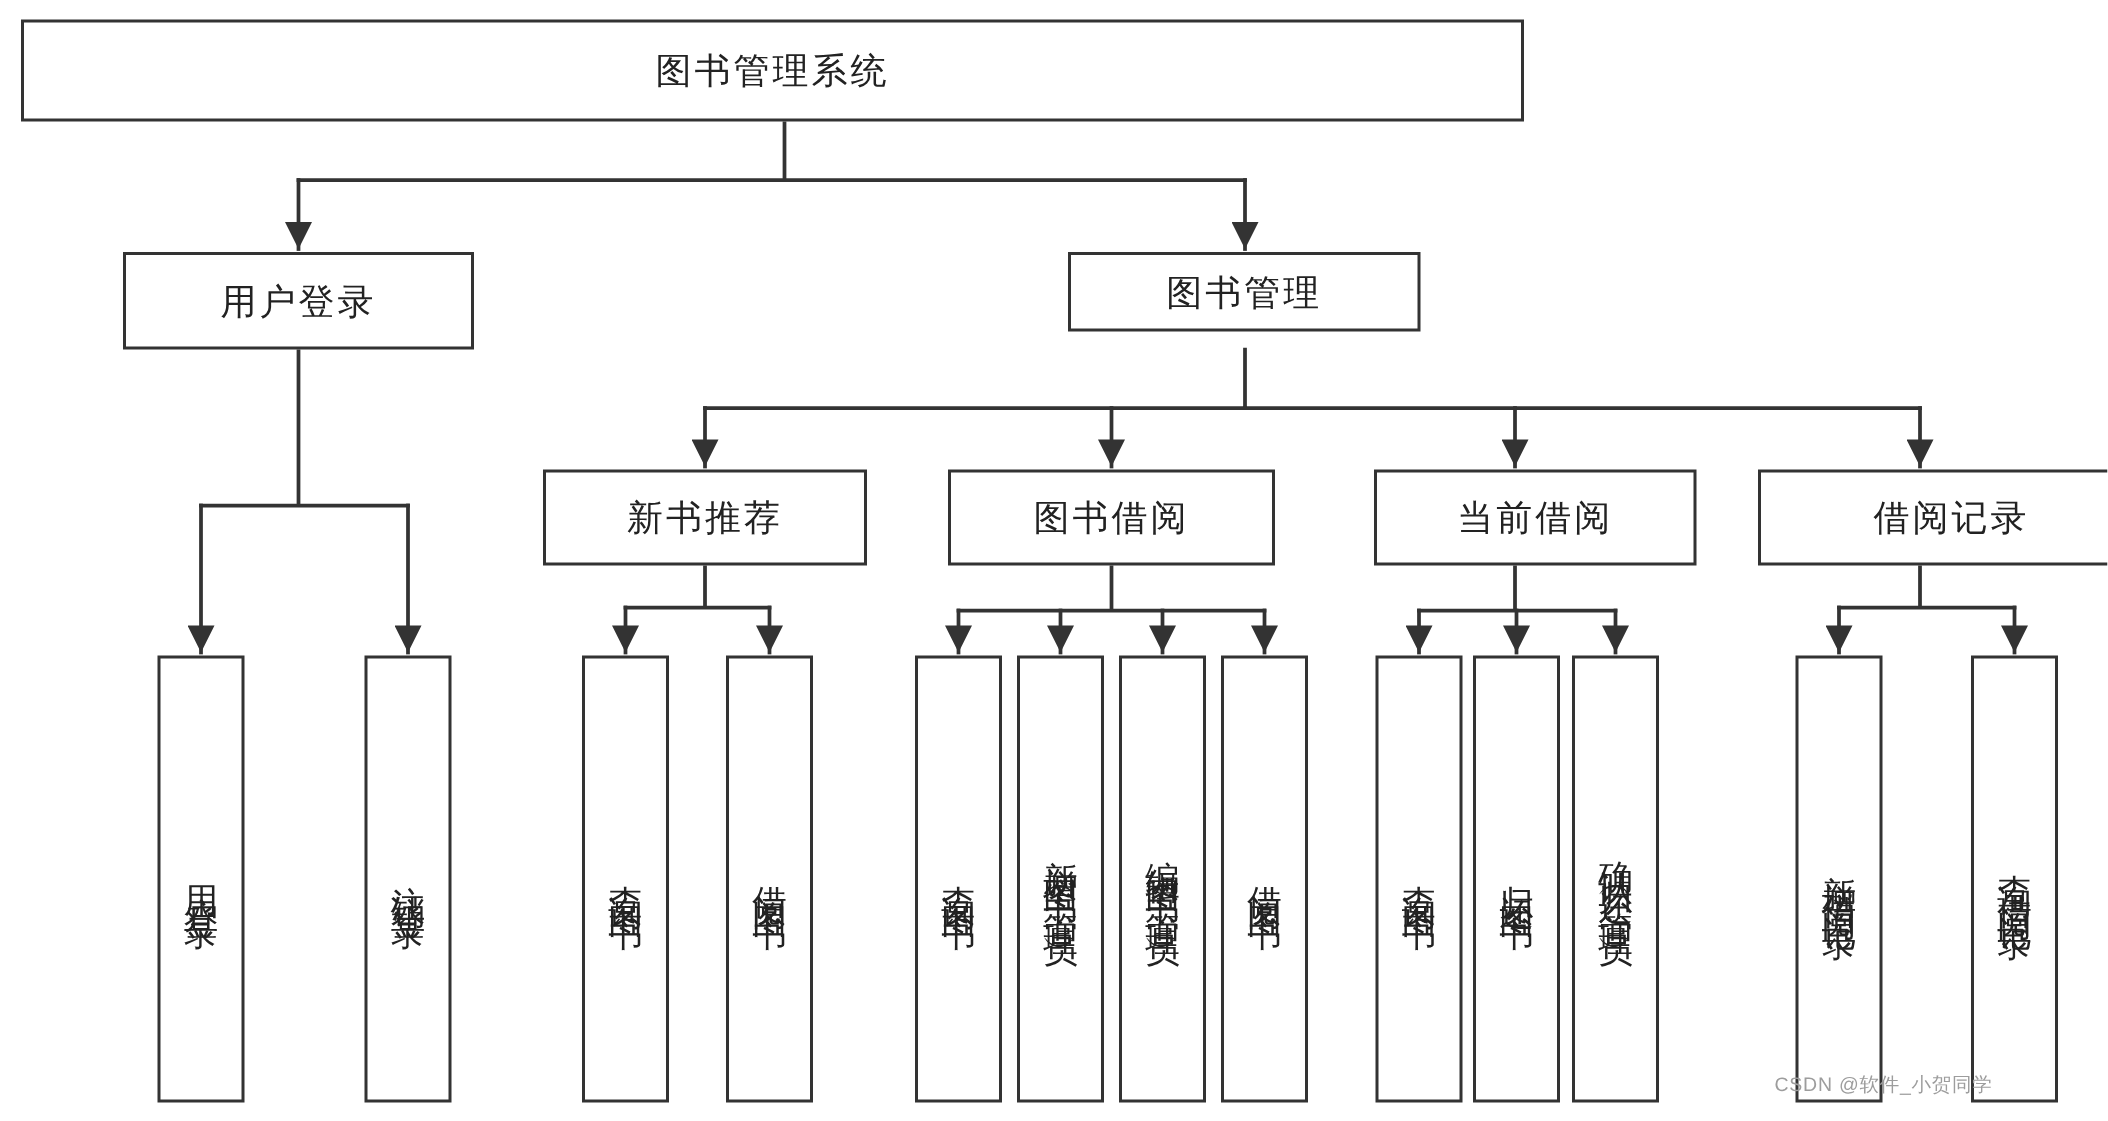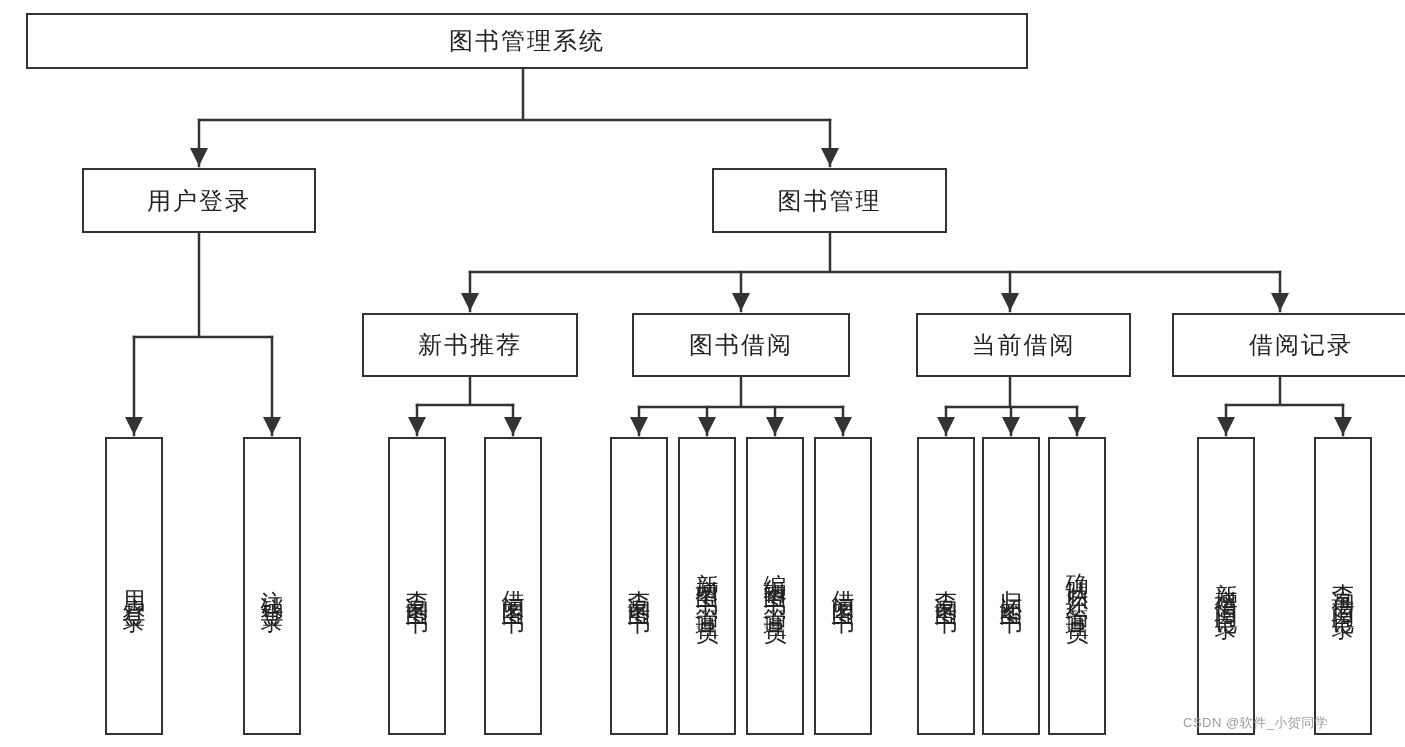--- a/index.html
+++ b/index.html
@@ -79,28 +79,28 @@
       <path d="M946,407 V435" marker-end="url(#arrow)"></path>
       <path d="M1011,407 V435" marker-end="url(#arrow)"></path>
       <path d="M1077,407 V435" marker-end="url(#arrow)"></path>
 
       <path d="M1280,377 V405 M1226,405 H1343"></path>
       <path d="M1226,405 V435" marker-end="url(#arrow)"></path>
       <path d="M1343,405 V435" marker-end="url(#arrow)"></path>
     </g>
   </svg>
 
-  <div class="node h-node" style="left:26px;top:13px;width:1002px;height:56px;">
+  <div class="node h-node" style="left:14px;top:13px;width:1002px;height:68px;">
     <span>图书管理系统</span>
   </div>
 
   <div class="node h-node" style="left:82px;top:168px;width:234px;height:65px;">
     <span>用户登录</span>
   </div>
-  <div class="node h-node" style="left:712px;top:168px;width:235px;height:65px;">
+  <div class="node h-node" style="left:712px;top:168px;width:235px;height:53px;">
     <span>图书管理</span>
   </div>
 
   <div class="node h-node" style="left:632px;top:313px;width:218px;height:64px;">
     <span>图书借阅</span>
   </div>
   <div class="node h-node" style="left:362px;top:313px;width:216px;height:64px;">
     <span>新书推荐</span>
   </div>
   <div class="node h-node" style="left:903px;top:313px;width:215px;height:64px;margin-left:13px;">

